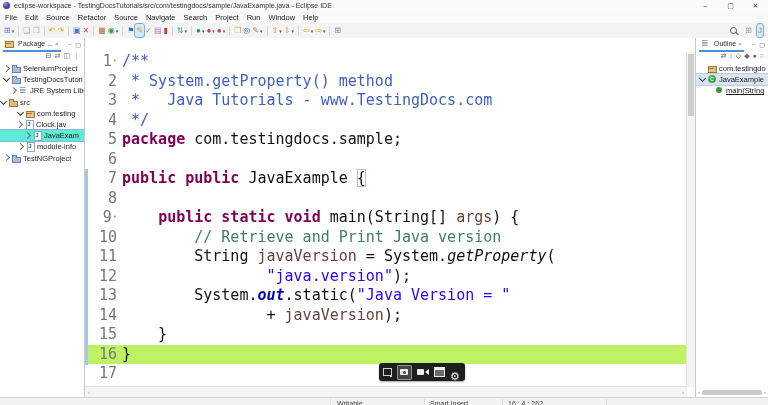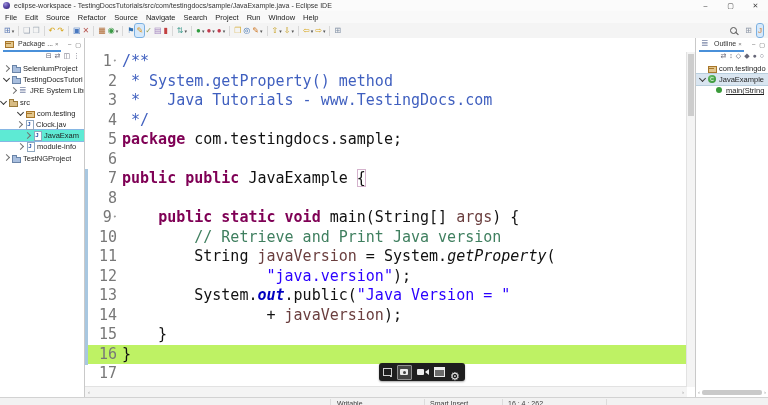--- a/index.html
+++ b/index.html
@@ -402,21 +402,21 @@
           <div class="crow">
             <span class="lnum">11</span>
             <span class="ltext"><span class="tk-p">        String </span><span class="tk-v">javaVersion</span><span class="tk-p"> = System.</span><span class="tk-i">getProperty</span><span class="tk-p">(</span></span>
           </div>
           <div class="crow">
             <span class="lnum">12</span>
             <span class="ltext"><span class="tk-p">                </span><span class="tk-s">"java.version"</span><span class="tk-p">);</span></span>
           </div>
           <div class="crow">
             <span class="lnum">13</span>
-            <span class="ltext"><span class="tk-p">        System.</span><span class="tk-b">out</span><span class="tk-p">.public(</span><span class="tk-s">"Java Version = "</span></span>
+            <span class="ltext"><span class="tk-p">        System.</span><span class="tk-b">out</span><span class="tk-p">.static(</span><span class="tk-s">"Java Version = "</span></span>
           </div>
           <div class="crow">
             <span class="lnum">14</span>
             <span class="ltext"><span class="tk-p">                + </span><span class="tk-v">javaVersion</span><span class="tk-p">);</span></span>
           </div>
           <div class="crow">
             <span class="lnum">15</span>
             <span class="ltext"><span class="tk-p">    }</span></span>
           </div>
           <div class="crow cur">

